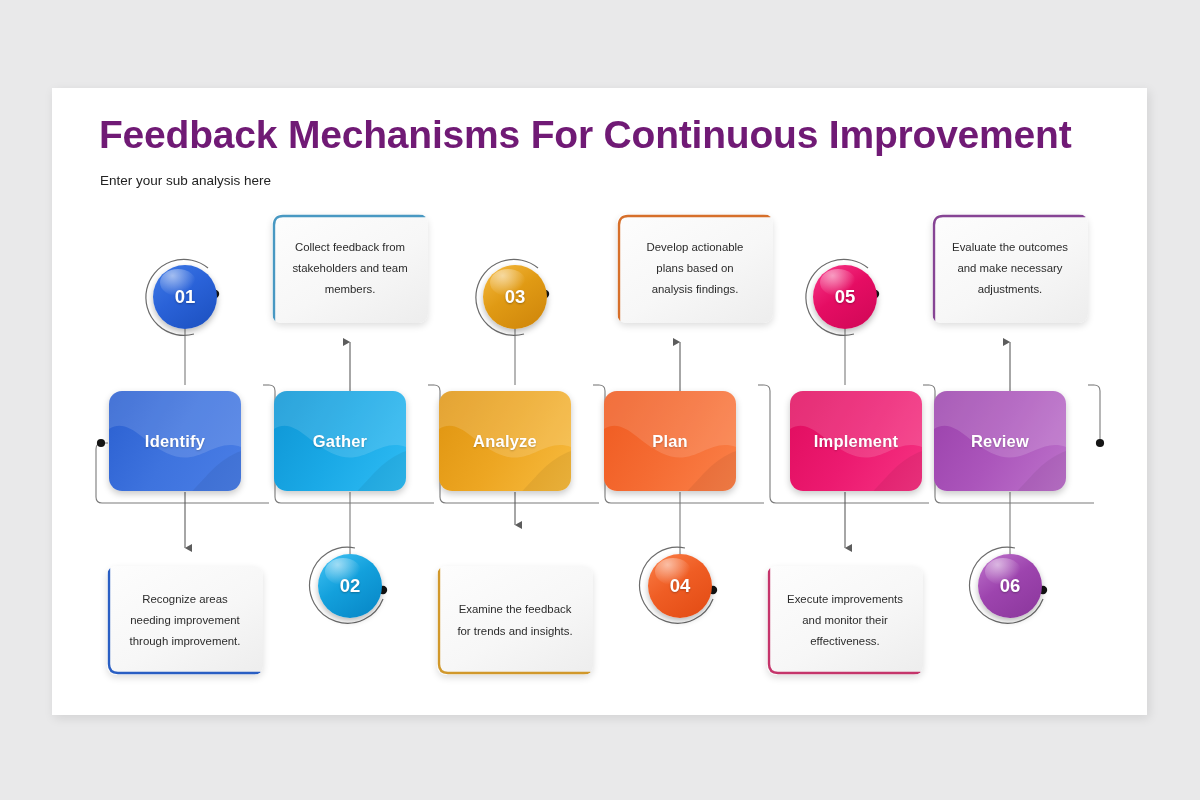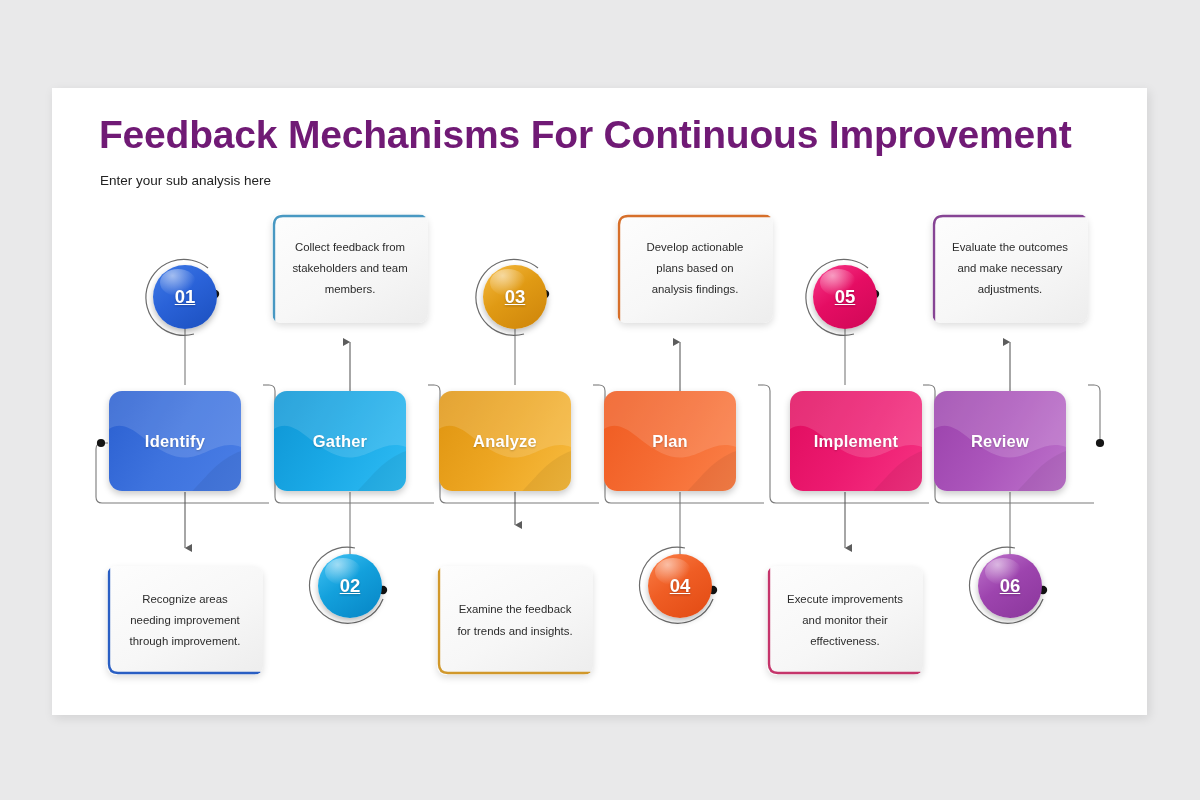--- a/index.html
+++ b/index.html
@@ -95,21 +95,20 @@
     width:56%; height:42%;
     border-radius:50%;
     background: radial-gradient(ellipse at 35% 25%, rgba(255,255,255,0.55), rgba(255,255,255,0) 70%);
   }
   .num .nlbl {
     position:absolute; left:11px; top:11px;
     width:64px; height:64px;
     display:flex; align-items:center; justify-content:center;
     color:#fff; font-size:18.5px; font-weight:bold;
     text-shadow: 0 1px 2px rgba(0,0,0,0.28);
-    text-decoration: underline;
   }
 </style>
 </head>
 <body>
 
 <div id="slide">
 
   <div id="page-title">Feedback Mechanisms For Continuous Improvement</div>
   <div id="page-subtitle">Enter your sub analysis here</div>
 

